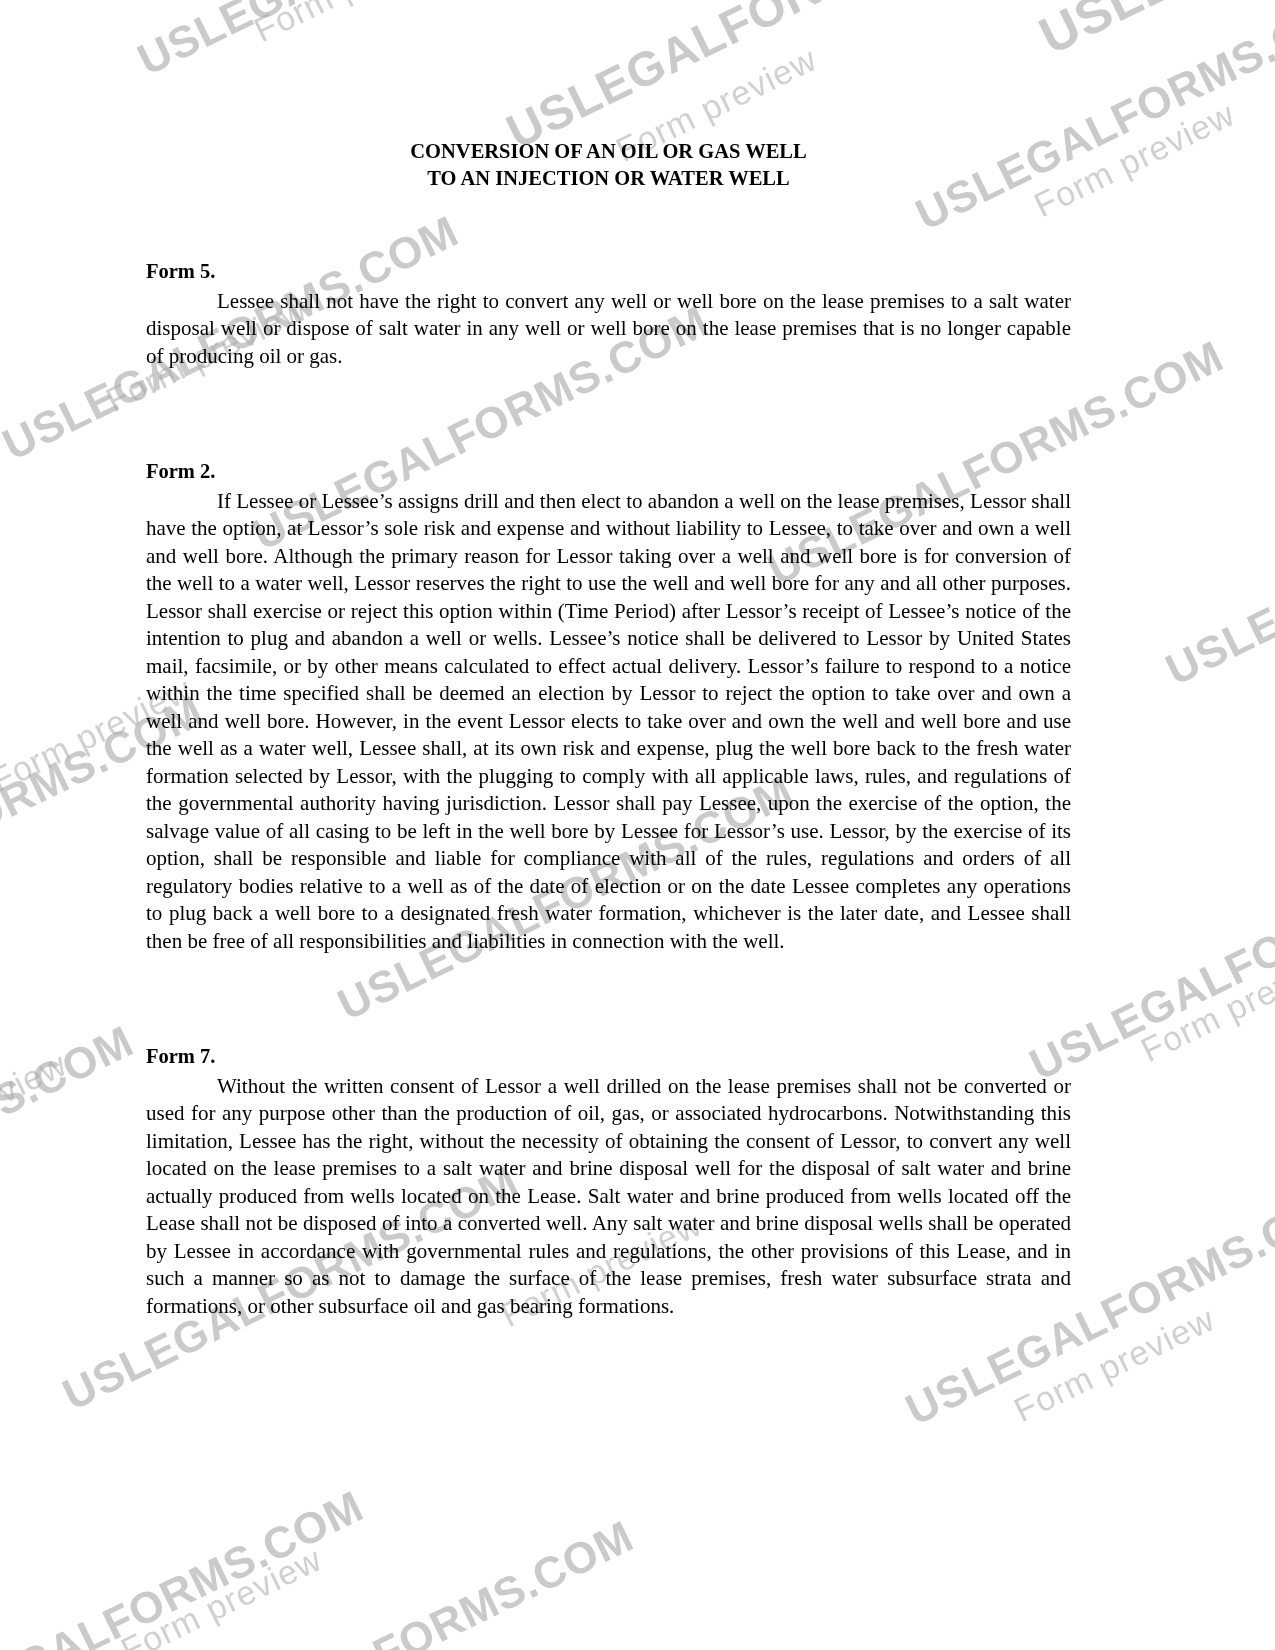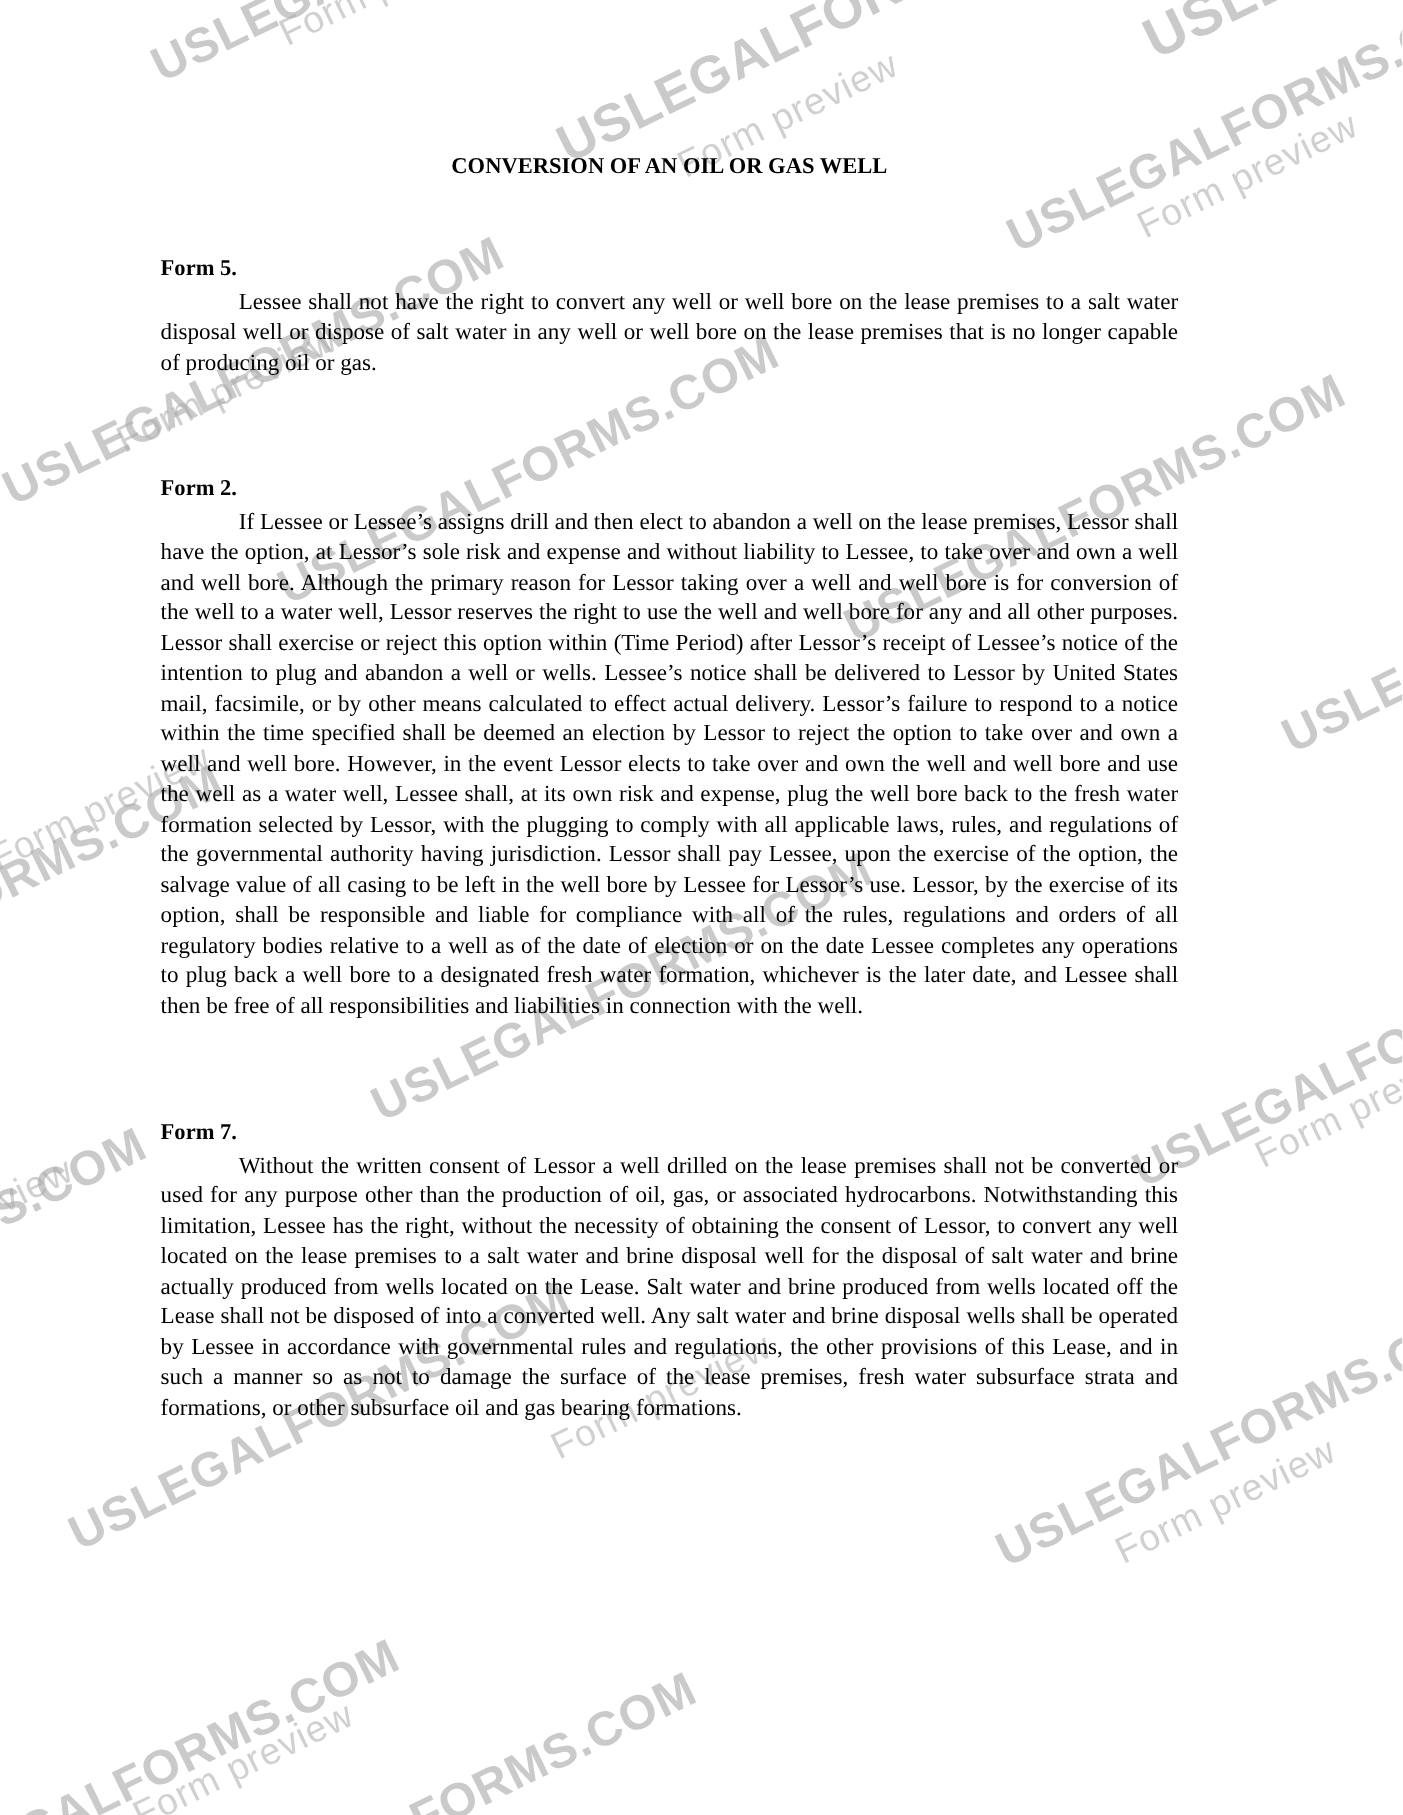--- a/index.html
+++ b/index.html
@@ -109,20 +109,21 @@
     <div class="wm wm-preview" style="left:-140px;top:1140px">Form preview</div>
     <div class="wm wm-preview" style="left:495px;top:1300px">Form preview</div>
     <div class="wm wm-preview" style="left:1008px;top:1395px">Form preview</div>
     <div class="wm wm-preview" style="left:115px;top:1635px">Form preview</div>
   </div>
 
   <div class="content">
 
     <div class="title">
       <div>CONVERSION OF AN OIL OR GAS WELL</div>
+      <div>TO AN INJECTION OR WATER WELL</div>
     </div>
 
     <div class="section">
       <div class="form-heading">Form 5.</div>
       <p class="body-para">
         <span>Lessee shall not have the right to convert any well or well bore on the lease premises to a salt water disposal well or dispose of salt water in any well or well bore on the lease premises that is no longer capable of producing oil or gas.</span>
       </p>
     </div>
 
     <div class="section">

